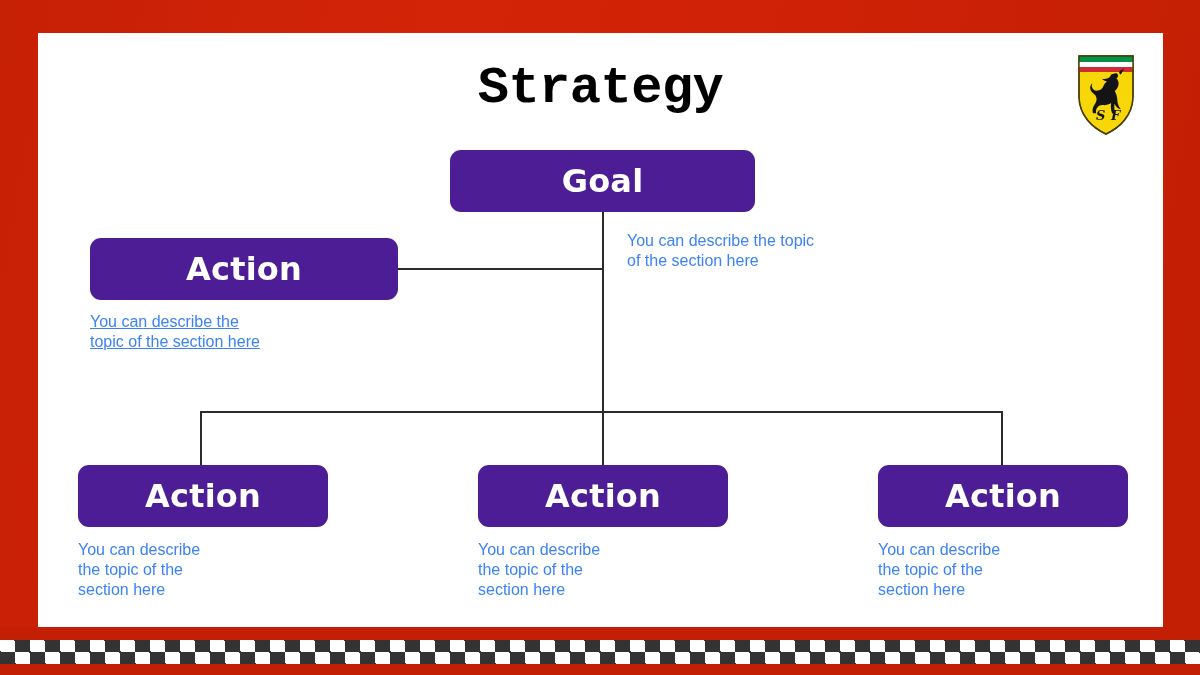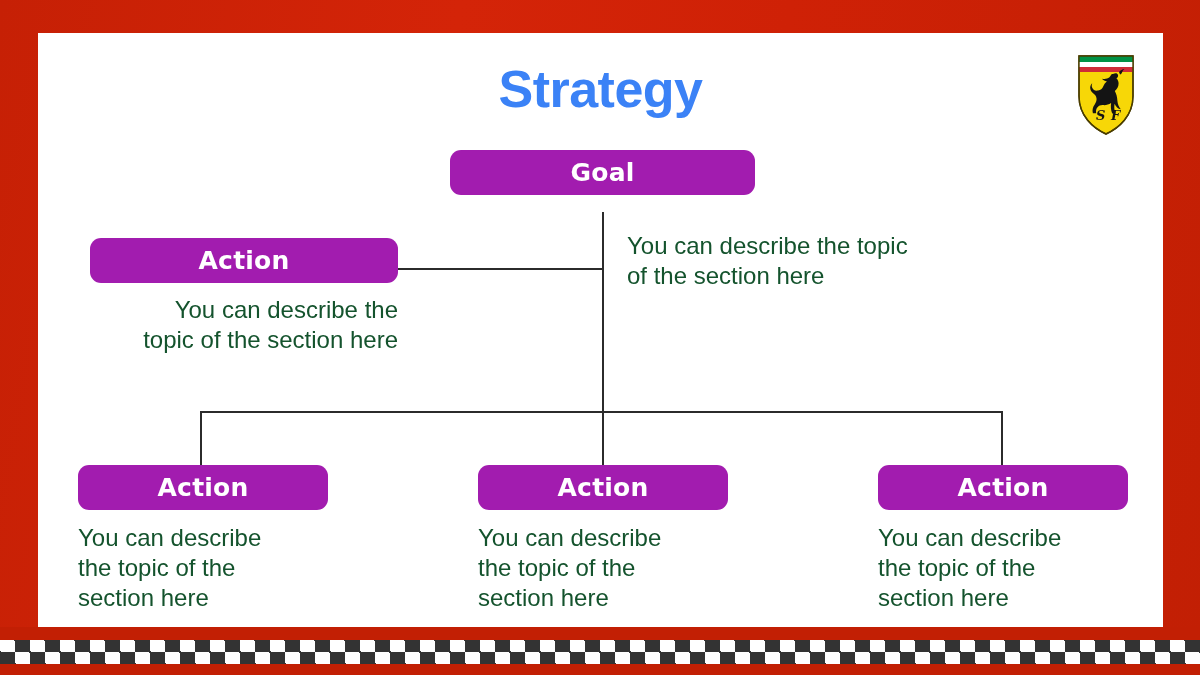--- a/index.html
+++ b/index.html
@@ -36,22 +36,22 @@
   
   .title {
     position: absolute;
     left: 0;
     top: 26px;
     width: 1125px;
     text-align: center;
     font-size: 52px;
     font-weight: 700;
     letter-spacing: -0.5px;
-    color: #3b82f6;
-    font-family: Liberation Sans, sans-serif;
+    color: #000000;
+    font-family: Liberation Mono, monospace;
   }
 
   
   .badge {
     position: absolute;
     left: 1037px;
     top: 17px;
     width: 62px;
     height: 86px;
   }
@@ -63,55 +63,55 @@
     background: #2b2b2b;
   }
   .v { width: 2px; }
   .h { height: 2px; }
 
   
   .node {
     position: absolute;
   }
   .box {
-    background: #a21caf;
+    background: #4c1d95;
     border-radius: 11px;
     color: #ffffff;
-    font-size: 25px;
+    font-size: 32px;
     font-weight: 700;
     display: flex;
     align-items: center;
     justify-content: center;
     font-family: "DejaVu Sans", sans-serif;
     letter-spacing: 0.2px;
-    height: 45px;
+    height: 62px;
   }
   .desc {
-    color: #14532d;
-    font-size: 24px;
+    color: #3b82f6;
+    font-size: 16px;
     line-height: 1.25;
     font-family: "Liberation Sans", sans-serif;
     white-space: pre-line;
   }
 
   
   #node-goal { left: 412px; top: 117px; width: 305px; }
   #node-goal .box { width: 305px; }
   #goal-desc {
     position: absolute;
     left: 589px;
     top: 198px;
     width: 350px;
     text-align: left;
   }
 
   
   #node-action-left { left: 52px; top: 205px; width: 308px; }
   #node-action-left .box { width: 308px; }
-  #node-action-left .desc { margin-top: 12px; text-align: right; width: 308px; }
+  #node-action-left .desc { margin-top: 12px; text-align: left; width: 308px; text-decoration: underline; }
 
   
   .node-bottom { top: 432px; width: 250px; }
   .node-bottom .box { width: 250px; }
   .node-bottom .desc { margin-top: 13px; width: 250px; }
   #node-action-b1 { left: 40px; }
   #node-action-b2 { left: 440px; }
   #node-action-b3 { left: 840px; }
 
   

